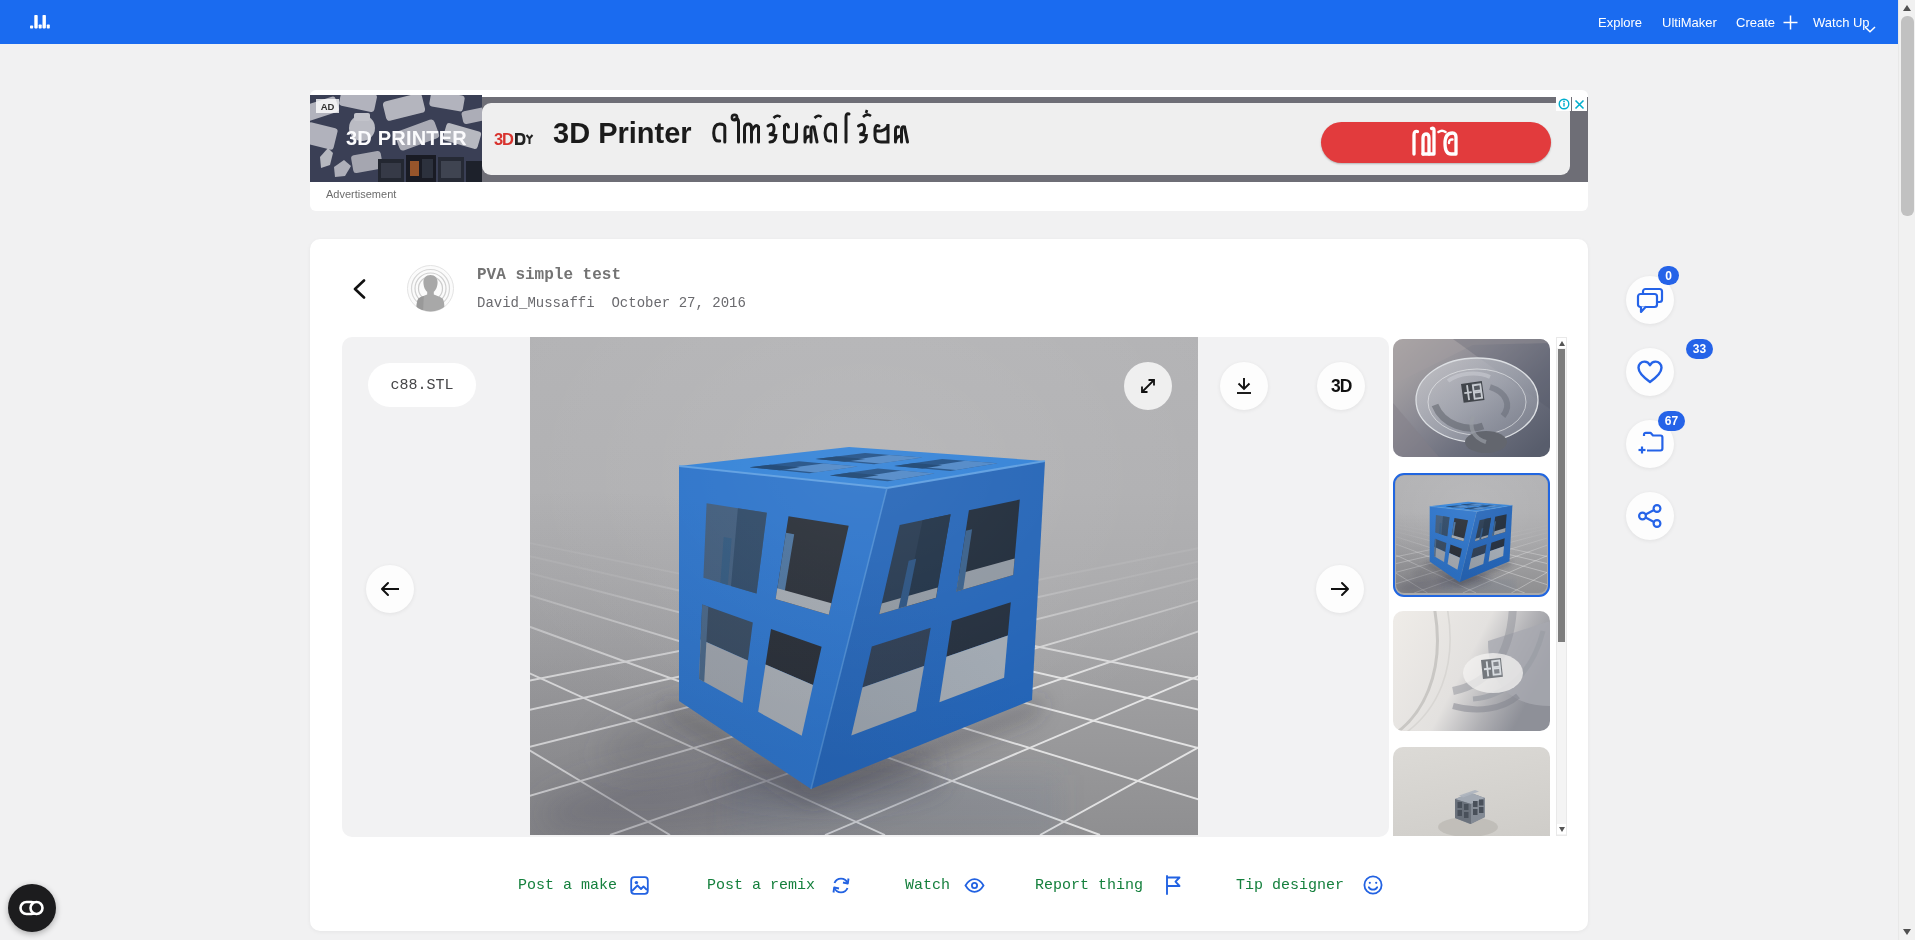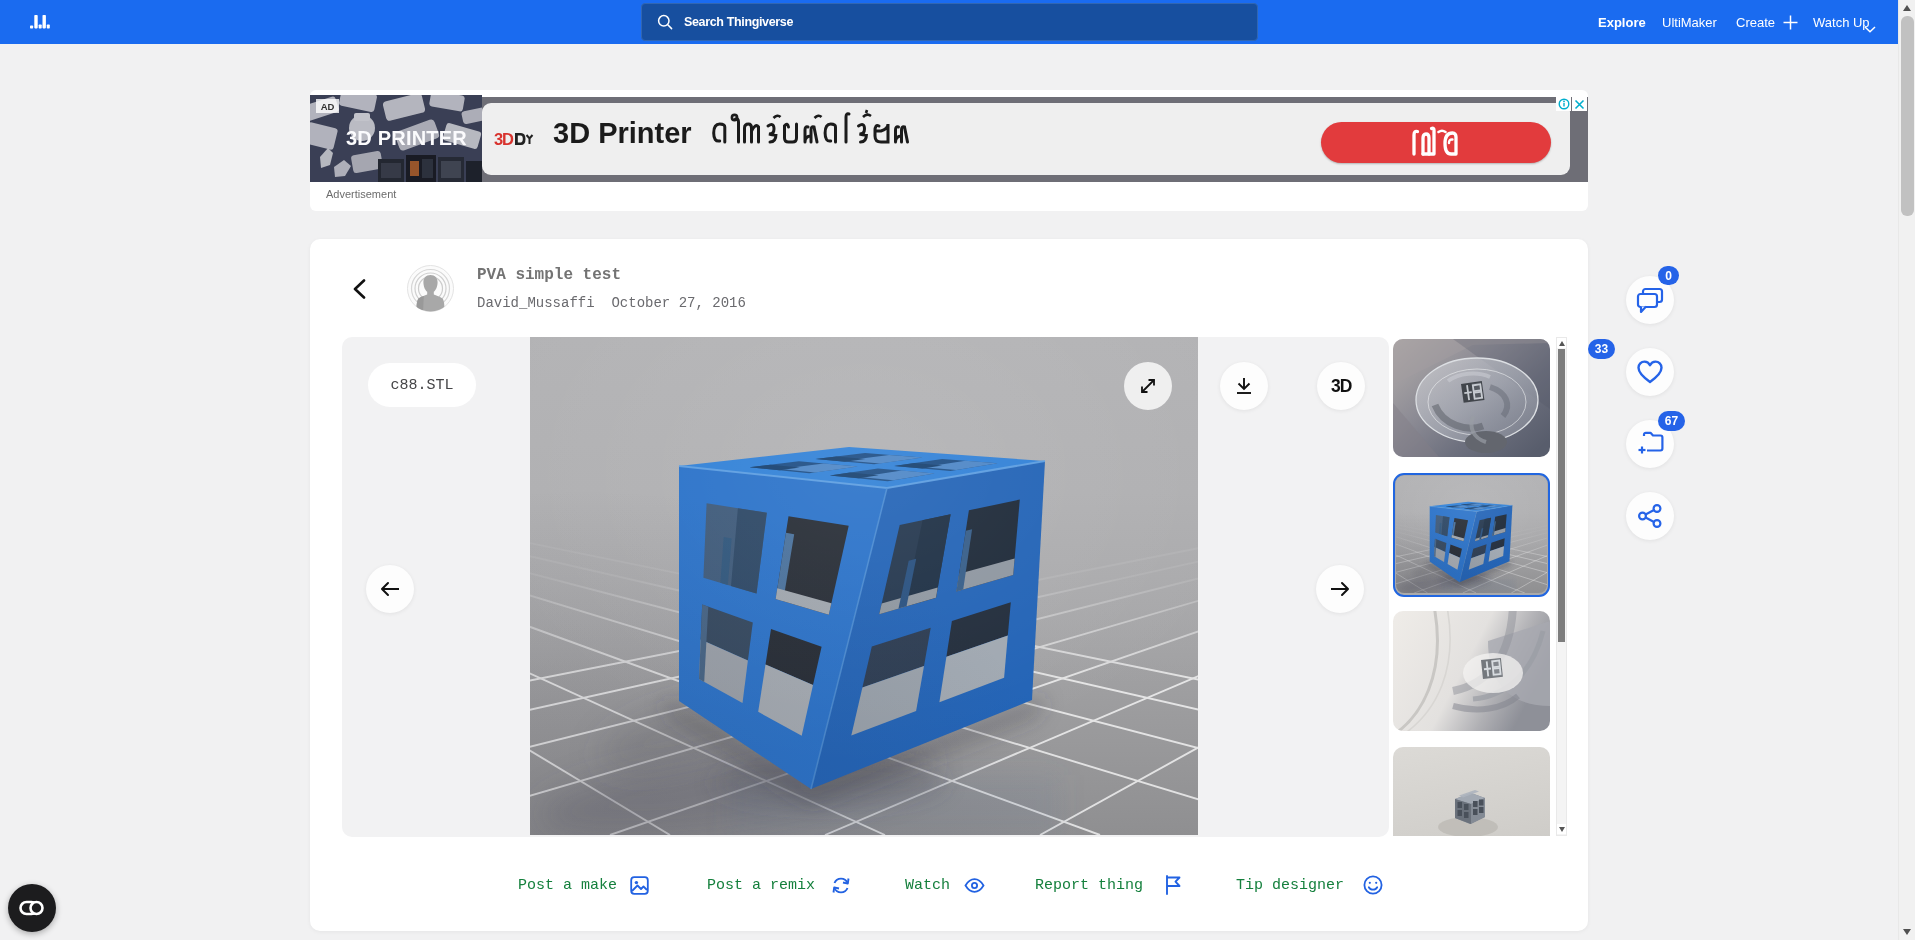--- a/index.html
+++ b/index.html
@@ -28,30 +28,21 @@
 <div id="nav">
   <div class="abs" style="left:30px;top:15px;"><svg width="20" height="14" viewBox="0 0 20 14" style="" xmlns="http://www.w3.org/2000/svg">
         <g fill="#fff">
           <rect x="0" y="10.6" width="3.1" height="2.8" rx="0.7"></rect>
           <rect x="4.3" y="0" width="3.4" height="13.4" rx="0.8"></rect>
           <rect x="8.7" y="9.5" width="3.0" height="3.9" rx="0.7"></rect>
           <rect x="12.5" y="0" width="3.4" height="13.4" rx="0.8"></rect>
           <rect x="16.8" y="9.5" width="3.0" height="3.9" rx="0.7"></rect>
         </g>
       </svg></div>
-  <div id="searchbox">
-    <div style="margin-left:15px;display:flex;align-items:center;">
-        <svg width="16" height="16" viewBox="0 0 16 16" style="" xmlns="http://www.w3.org/2000/svg">
-          <circle cx="6.8" cy="6.8" r="5.2" fill="none" stroke="#fff" stroke-width="1.5"></circle>
-          <line x1="10.8" y1="10.8" x2="14.6" y2="14.6" stroke="#fff" stroke-width="1.5" stroke-linecap="round"></line>
-        </svg>
-      </div>
-    <div style="margin-left:11px;color:#fff;font-size:12.5px;font-weight:700;letter-spacing:-0.35px;">Search Thingiverse</div>
-  </div>
-  <div class="link" style="left:1598px;font-weight:bold;">Explore</div>
+  <div class="link" style="left:1598px;">Explore</div>
   <div class="link" style="left:1662px;">UltiMaker</div>
   <div class="link" style="left:1736px;">Create</div>
   <div class="abs" style="left:1783px;top:15px;"><svg width="15" height="15" viewBox="0 0 15 15" style="" xmlns="http://www.w3.org/2000/svg">
         <line x1="7.5" y1="0.5" x2="7.5" y2="14.5" stroke="#fff" stroke-width="1.5"></line>
         <line x1="0.5" y1="7.5" x2="14.5" y2="7.5" stroke="#fff" stroke-width="1.5"></line>
       </svg></div>
   <div class="link" style="left:1813px;">Watch Up</div>
   <div class="abs" style="left:1864px;top:19px;"><svg width="12" height="7" viewBox="0 0 12 7" style="" xmlns="http://www.w3.org/2000/svg">
         <polyline points="1,1 6,5.8 11,1" fill="none" stroke="#fff" stroke-width="1.5"></polyline>
       </svg></div>
@@ -563,21 +554,21 @@
       <rect x="3" y="8" width="19" height="13" rx="2.5" fill="#fff" stroke="#2563e8" stroke-width="2.2"></rect>
       <path d="M6,20.5 L6,26 L11,20.5" fill="#fff" stroke="#2563e8" stroke-width="2.2" stroke-linejoin="round"></path>
     </svg>
   </div>
 <div class="badge" style="left:1658px;top:266px;width:21px;height:19px;">0</div>
 <div class="wcirc" style="left:1626px;top:348px;width:48px;height:48px;">
     <svg width="28" height="26" viewBox="0 0 28 26" style="" xmlns="http://www.w3.org/2000/svg">
       <path d="M14 23 C7 18 2.5 13.5 2.5 8.8 C2.5 5.2 5.2 2.6 8.5 2.6 C11 2.6 13 4.2 14 6.2 C15 4.2 17 2.6 19.5 2.6 C22.8 2.6 25.5 5.2 25.5 8.8 C25.5 13.5 21 18 14 23 Z" fill="none" stroke="#2563e8" stroke-width="2.4" stroke-linejoin="round"></path>
     </svg>
   </div>
-<div class="badge" style="left:1588px;top:339px;width:27px;height:20px;">33</div>
+<div class="badge" style="left:1686px;top:339px;width:27px;height:20px;">33</div>
 <div class="wcirc" style="left:1626px;top:420px;width:48px;height:48px;">
     <svg width="30" height="28" viewBox="0 0 30 28" style="" xmlns="http://www.w3.org/2000/svg">
       <path d="M9 6 L9 4.5 C9 3.5 9.8 2.8 10.8 2.8 L15.5 2.8 L18 5.5 L25.5 5.5 C26.6 5.5 27.4 6.3 27.4 7.4 L27.4 18.6 C27.4 19.7 26.6 20.5 25.5 20.5 L12 20.5" fill="none" stroke="#2563e8" stroke-width="2.2" stroke-linejoin="round"></path>
       <rect x="2.6" y="15" width="9" height="9" rx="1" fill="#fff"></rect>
       <line x1="7" y1="16.5" x2="7" y2="23.5" stroke="#2563e8" stroke-width="2.2"></line>
       <line x1="3.5" y1="20" x2="10.5" y2="20" stroke="#2563e8" stroke-width="2.2"></line>
     </svg>
   </div>
 <div class="badge" style="left:1658px;top:411px;width:27px;height:20px;">67</div>
 <div class="wcirc" style="left:1626px;top:492px;width:48px;height:48px;">

